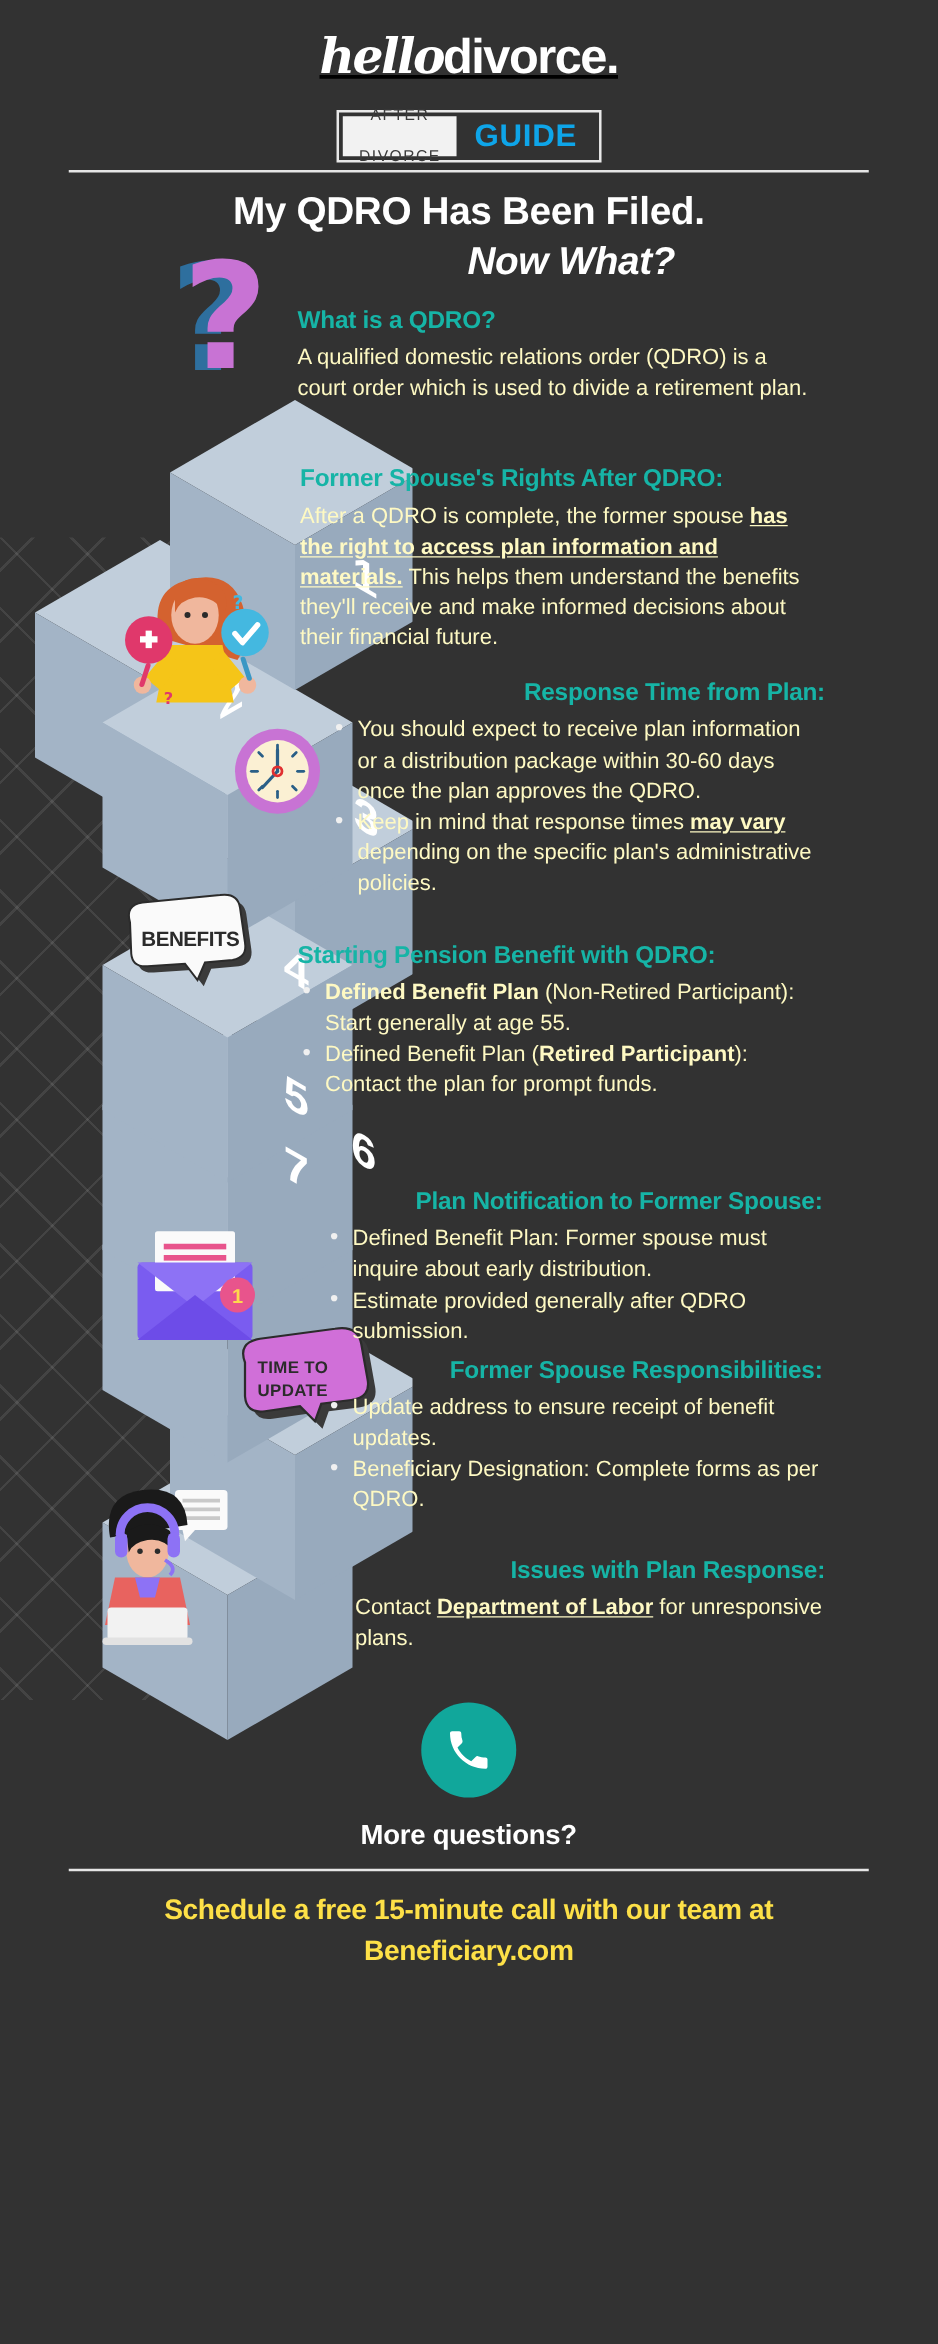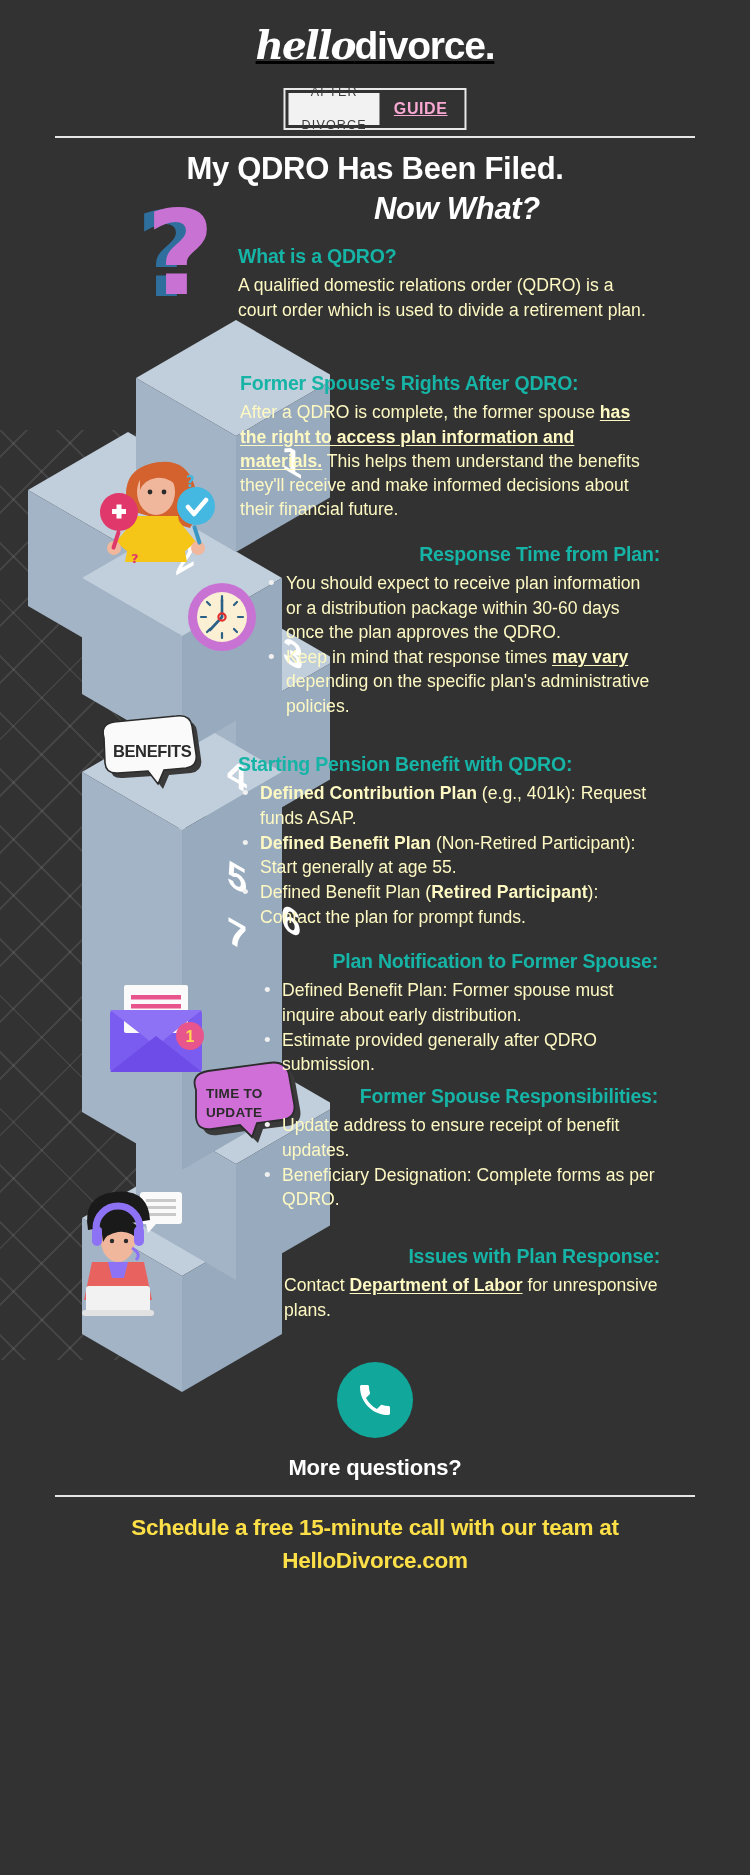--- a/index.html
+++ b/index.html
@@ -42,22 +42,22 @@
     border:2px solid #e9e9e9; padding:3px;
     display:flex; align-items:stretch; height:42px;
   }
   .badge-left {
     background:#f2f2f2; color:#3a3a3a;
     display:flex; flex-direction:column; justify-content:center; align-items:center;
     padding:0 13px; line-height:1.02;gap:20px;
   }
   .badge-left span { font-size:12.5px; letter-spacing:1.2px; }
   .badge-right {
-    color:#f9a8d4; font-weight:700; font-size:16px; letter-spacing:.6px;
-    display:flex; align-items:center; padding:0 14px;text-decoration:underline;
+    color:#0ea5e9; font-weight:700; font-size:25px; letter-spacing:.6px;
+    display:flex; align-items:center; padding:0 14px;
   }
 
   .rule-top {
     position:absolute; left:55px; top:136px; width:640px; height:2px; background:#e6e6e6;
   }
 
   
   .title {
     position:absolute; left:60px; top:150px; width:630px;
     color:#fff; font-weight:700; font-size:31px; line-height:1.22;
@@ -291,21 +291,20 @@
       <h3>Response Time from Plan:</h3>
       <ul>
         <li>You should expect to receive plan information or a distribution package within 30-60 days once the plan approves the QDRO.</li>
         <li><span>Keep in mind that response times </span><u class="bu">may vary</u><span> depending on the specific plan's administrative policies.</span></li>
       </ul>
     </div>
 
     <div class="sec" style="top:753px; left:0px; width:420px;">
       <h3>Starting Pension Benefit with QDRO:</h3>
       <ul>
-        <li><b>Defined Contribution Plan</b><span> (e.g., 401k): Request funds ASAP.</span></li>
         <li><b>Defined Benefit Plan</b><span> (Non-Retired Participant): Start generally at age 55.</span></li>
         <li><span>Defined Benefit Plan (</span><b>Retired Participant</b><span>): Contact the plan for prompt funds.</span></li>
       </ul>
     </div>
 
     <div class="sec indent" style="top:950px; left:0px; width:420px;">
       <h3>Plan Notification to Former Spouse:</h3>
       <ul style="padding-left:22px;">
         <li>Defined Benefit Plan: Former spouse must inquire about early distribution.</li>
         <li>Estimate provided generally after QDRO submission.</li>
@@ -332,16 +331,16 @@
       <path fill="#ffffff" d="M6.6 10.8c1.4 2.8 3.8 5.2 6.6 6.6l2.2-2.2c.3-.3.7-.4 1-.2 1.1.4 2.4.6 3.6.6.6 0 1 .4 1 1V20c0 .6-.4 1-1 1C10.6 21 3 13.4 3 4c0-.6.4-1 1-1h3.4c.6 0 1 .4 1 1 0 1.3.2 2.5.6 3.6.1.3 0 .7-.2 1l-2.2 2.2z"></path>
     </svg>
   </div>
 
   <div class="more-q">More questions?</div>
 
   <div class="rule-bot"></div>
 
   <div class="cta">
     <div>Schedule a free 15-minute call with our team at</div>
-    <div>HelloDivorce.com</div>
+    <div>Beneficiary.com</div>
   </div>
 
 </div>
 
 </body></html>

